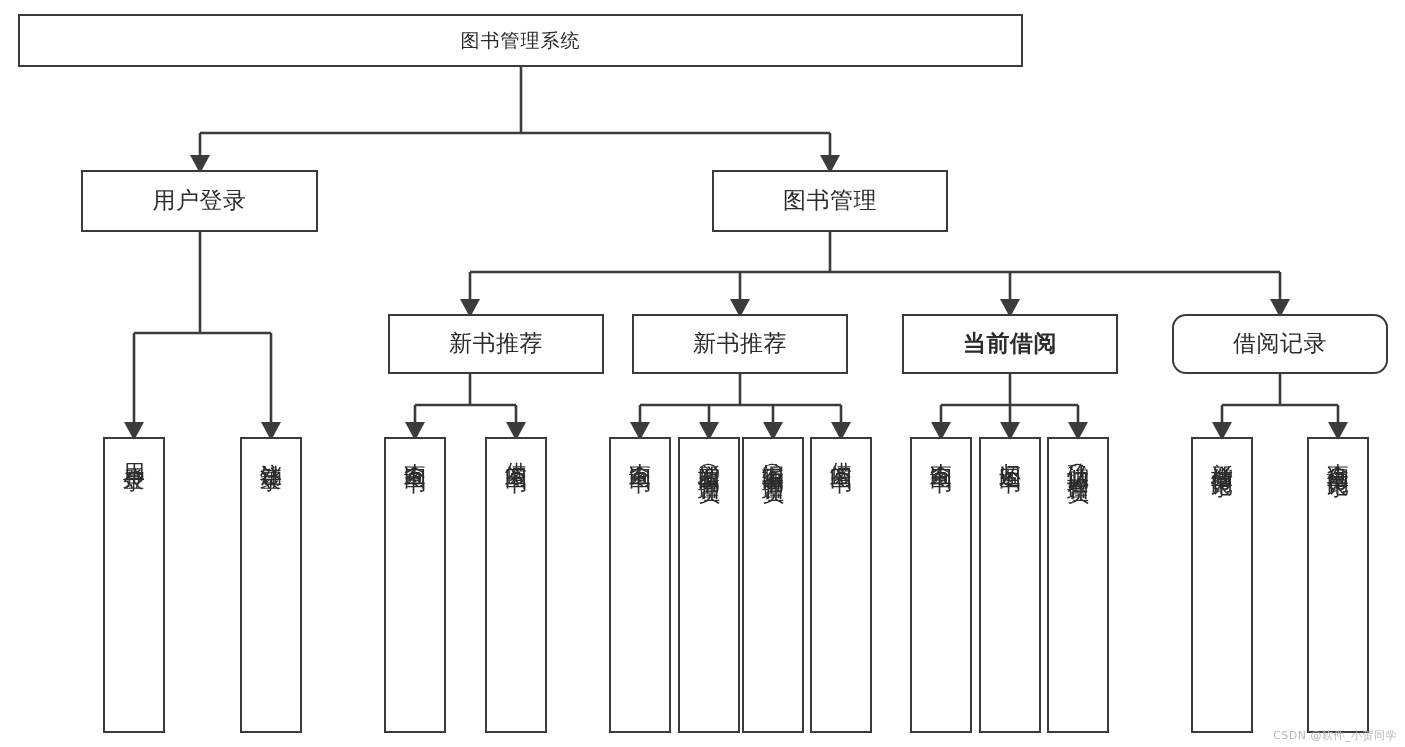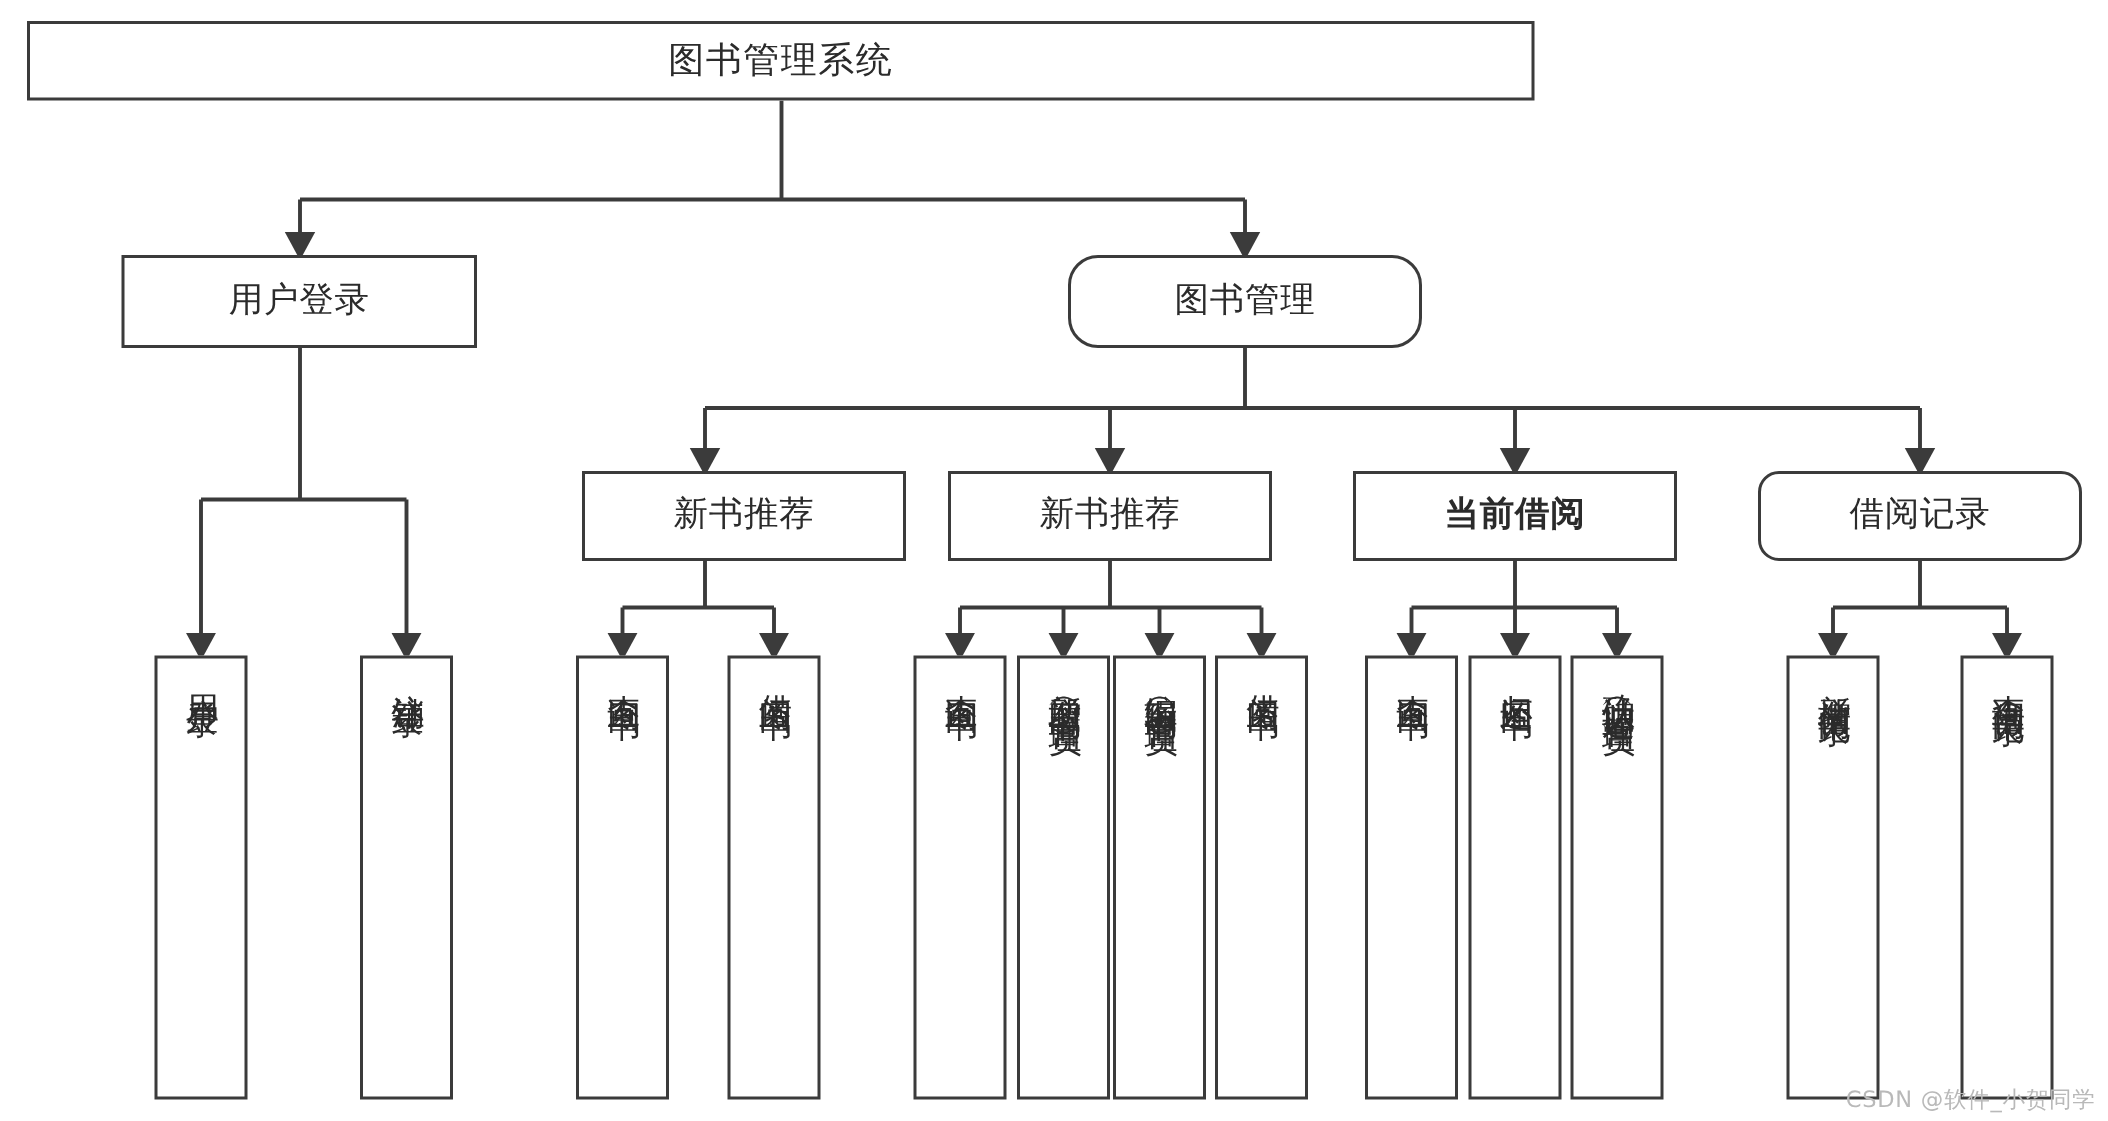--- a/index.html
+++ b/index.html
@@ -40,41 +40,41 @@
   .node-label {
     display: block;
     white-space: pre;
   }
   
   .node.h .node-label {
     font-size: 23px;
     letter-spacing: 0.5px;
   }
   .node.title .node-label {
-    font-size: 24px;
+    font-size: 19px;
     letter-spacing: 1px;
   }
   
   .node.v {
     align-items: flex-start;
     padding-top: 6px;
   }
   .node.v .node-label {
     writing-mode: vertical-rl;
     text-orientation: upright;
     font-size: 22px;
     letter-spacing: 3px;
     line-height: 1;
     white-space: pre;
   }
   #watermark {
     position: absolute;
     right: 8px;
     bottom: 4px;
-    font-size: 15px;
+    font-size: 11px;
     color: #b9b9b9;
     letter-spacing: 0.5px;
     white-space: pre;
     pointer-events: none;
   }
 </style>
 </head>
 <body>
 
 <div id="diagram-root">
@@ -141,21 +141,21 @@
     </g>
   </svg>
 
   <div class="node h title" style="left:18px; top:14px; width:1005px; height:53px;">
     <span class="node-label">图书管理系统</span>
   </div>
 
   <div class="node h" style="left:81px; top:170px; width:237px; height:62px;">
     <span class="node-label">用户登录</span>
   </div>
-  <div class="node h" style="left:712px; top:170px; width:236px; height:62px;border-radius:20px;">
+  <div class="node h" style="left:712px; top:170px; width:236px; height:62px;">
     <span class="node-label">图书管理</span>
   </div>
 
   <div class="node h" style="left:362px; top:314px; width:216px; height:60px;margin-left:26px;">
     <span class="node-label">新书推荐</span>
   </div>
   <div class="node h" style="left:632px; top:314px; width:216px; height:60px;">
     <span class="node-label">新书推荐</span>
   </div>
   <div class="node h" style="left:902px; top:314px; width:216px; height:60px;font-weight:bold;">

